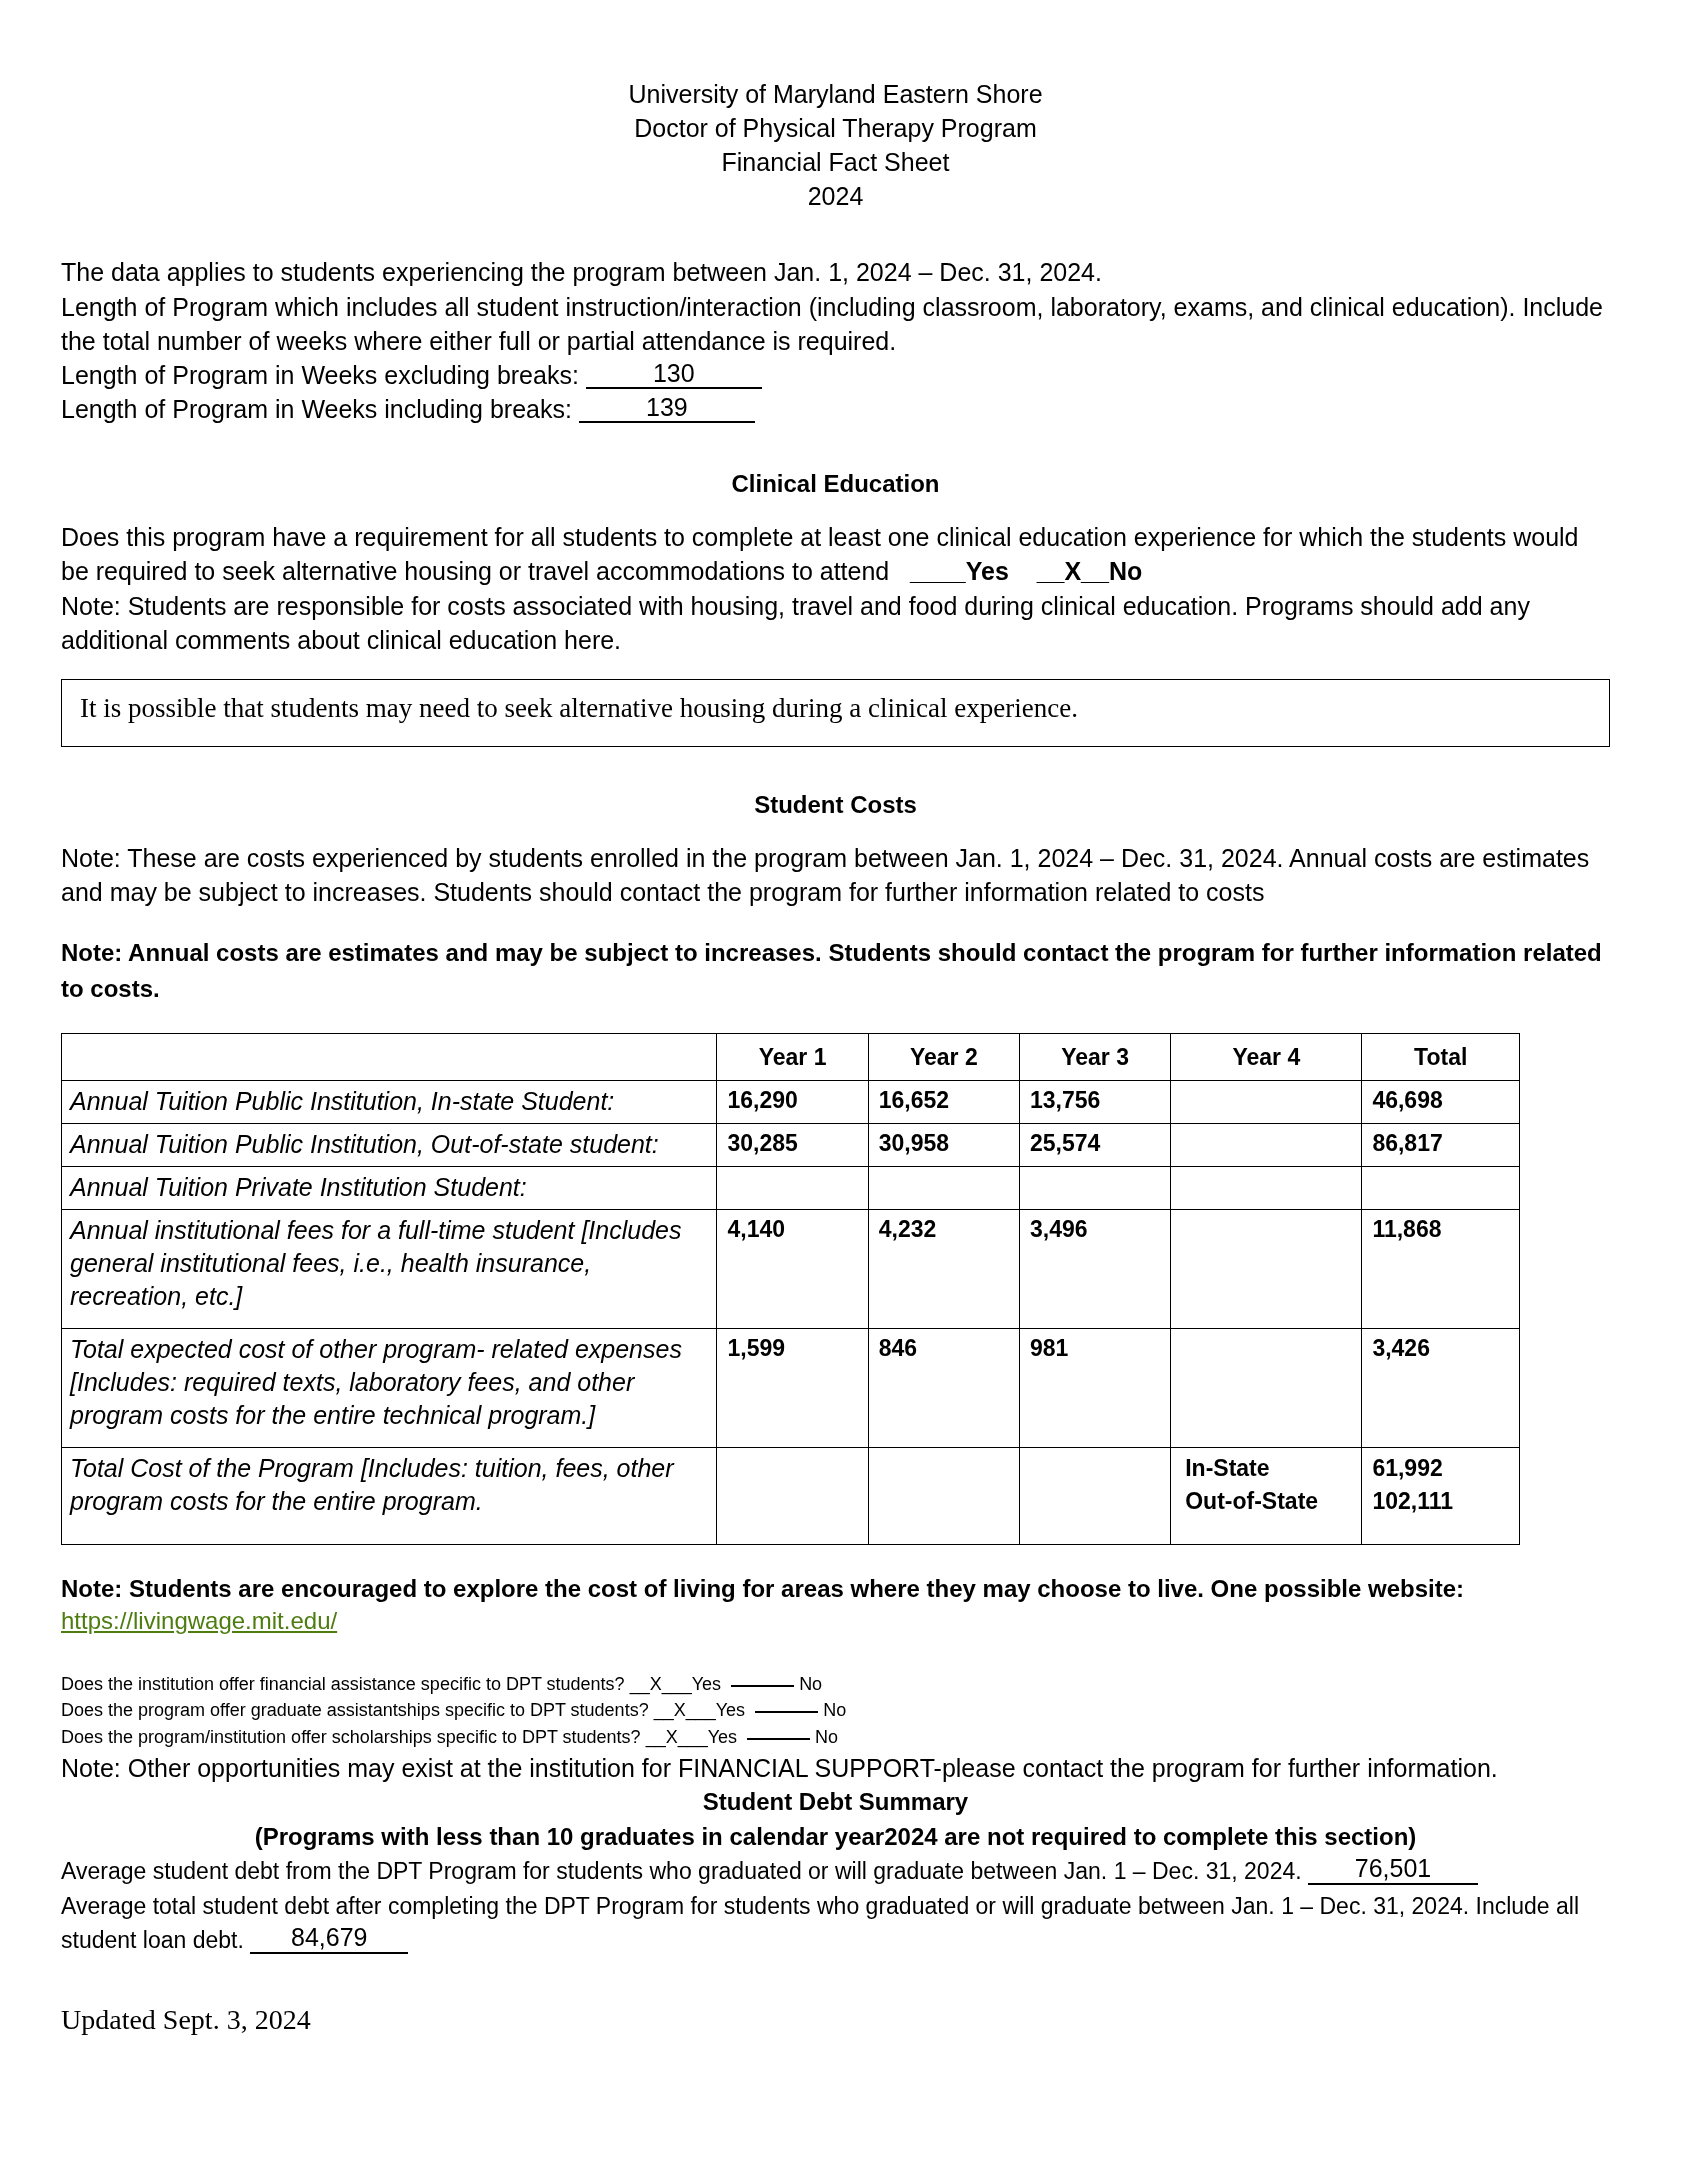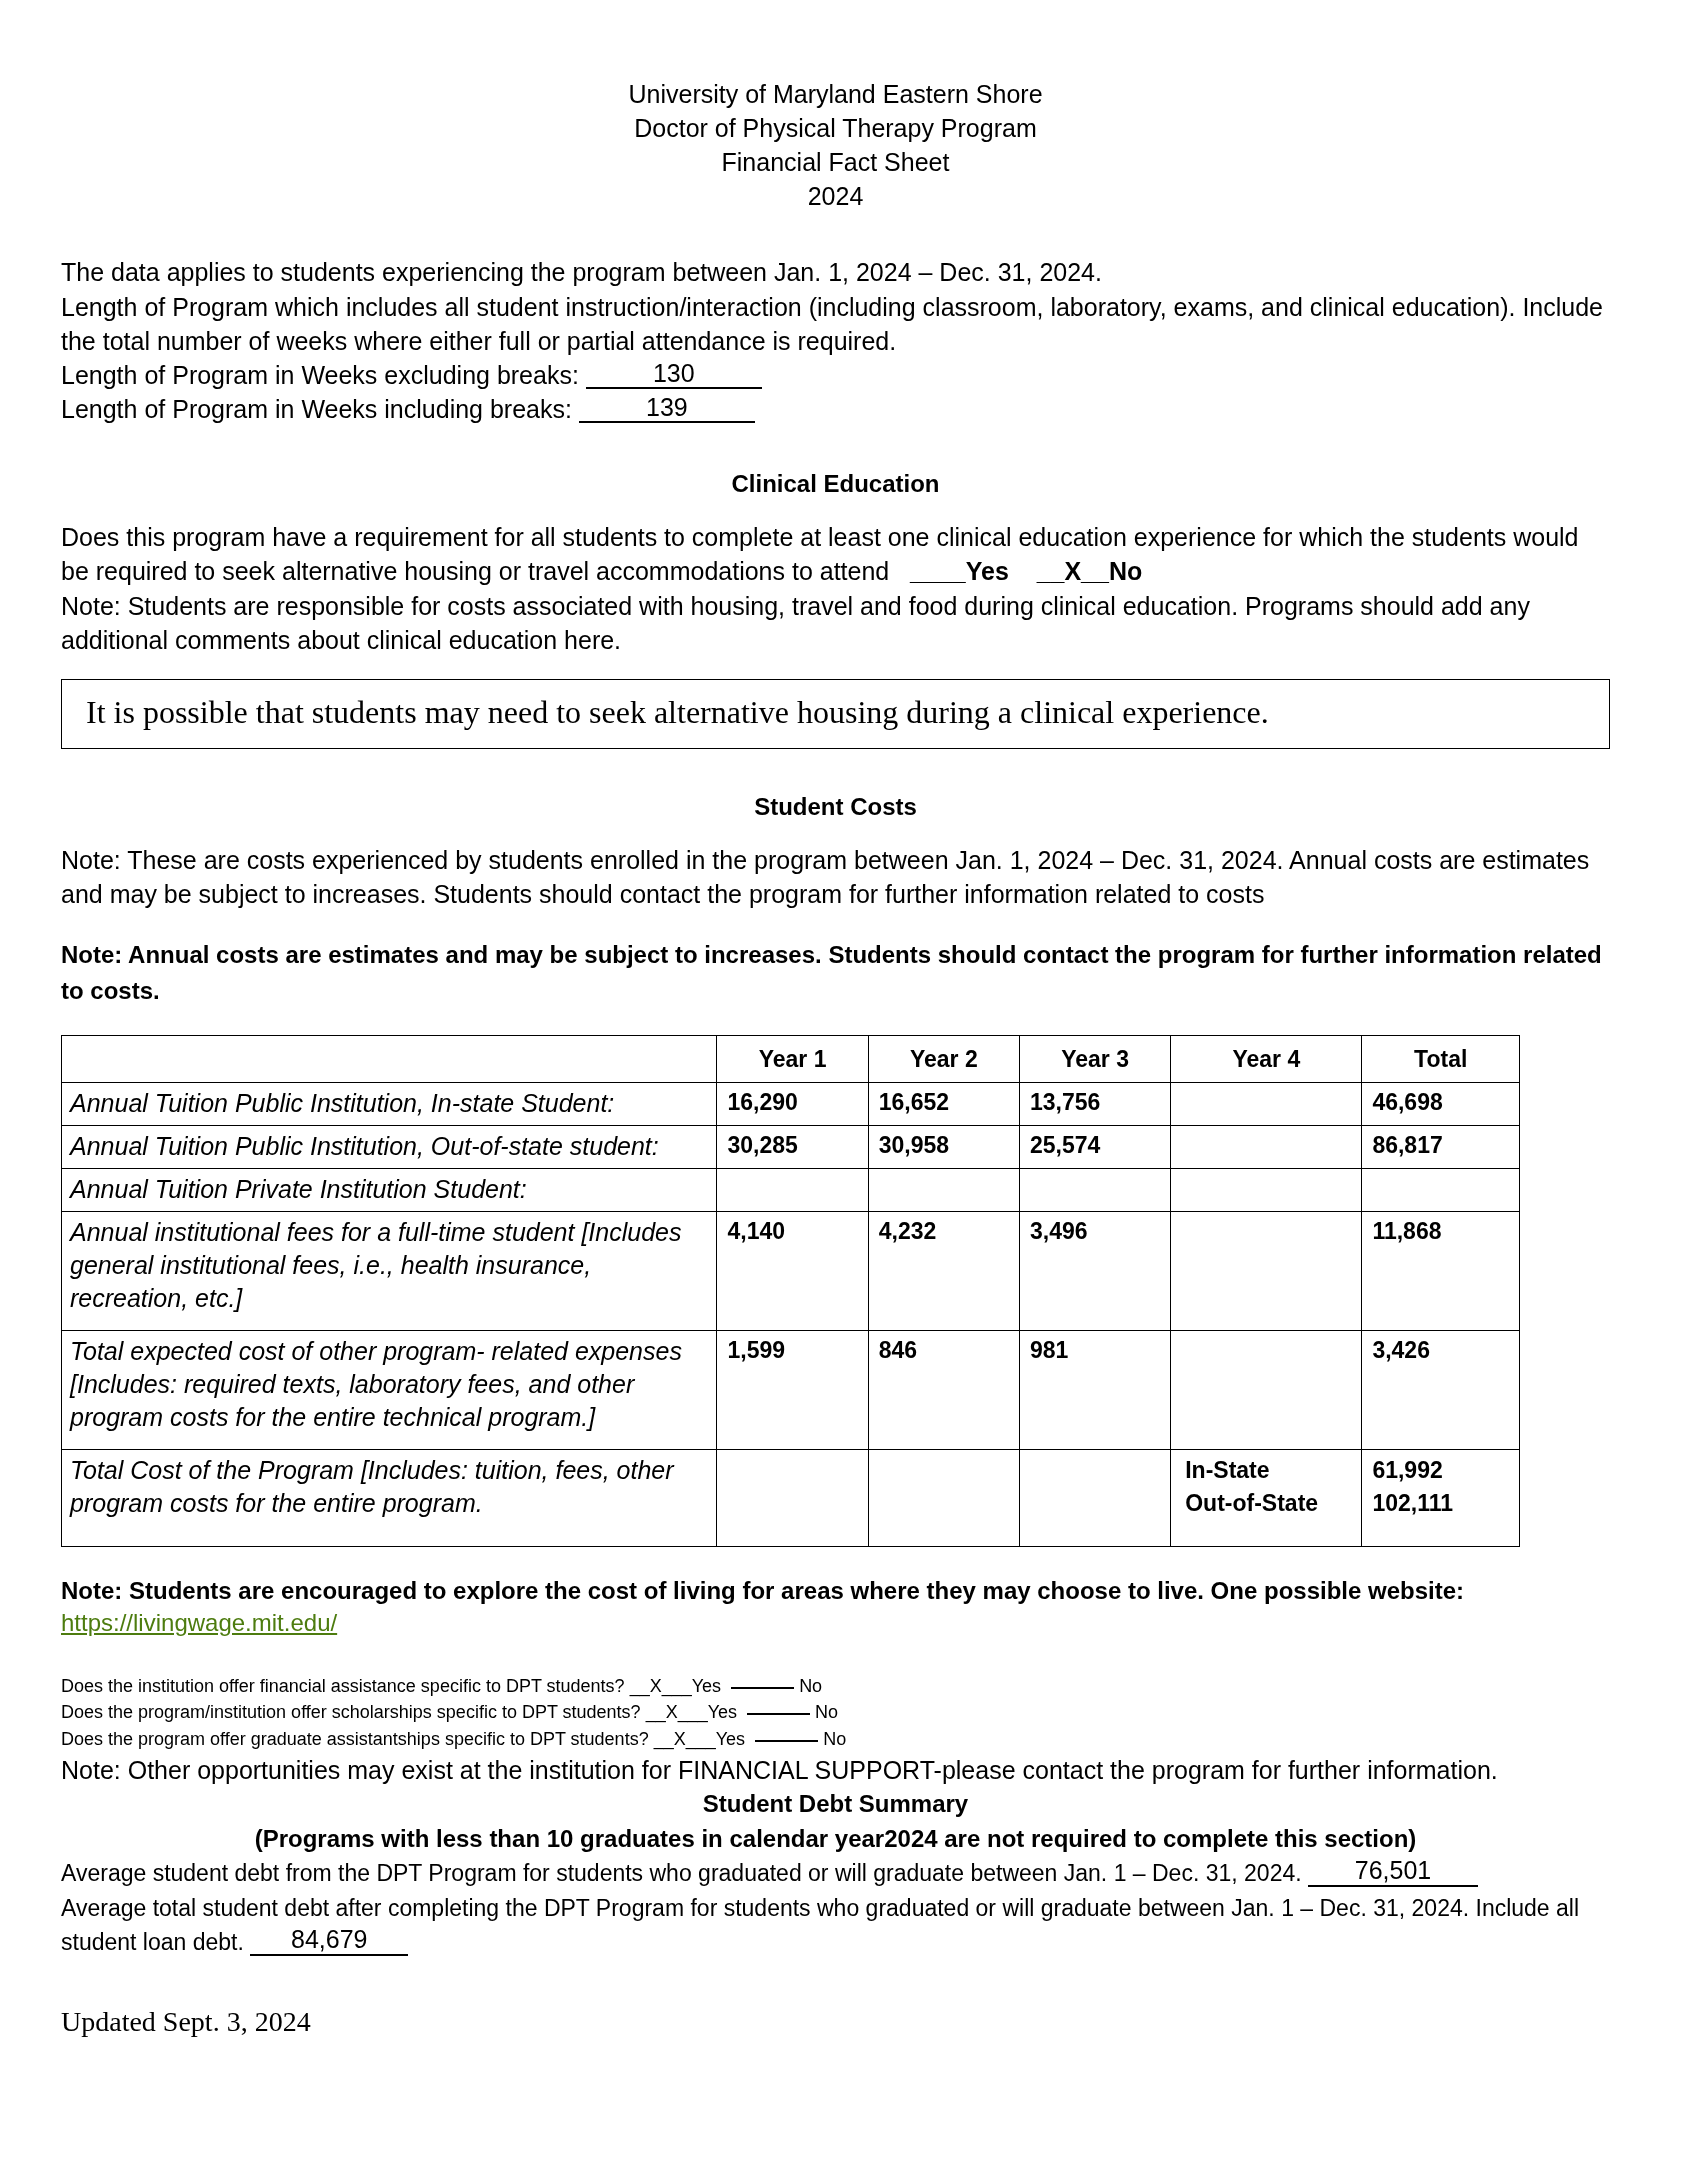--- a/index.html
+++ b/index.html
@@ -72,23 +72,23 @@
     position: relative;
     top: -3px;
   }
 
   b, .bold { font-weight: bold; }
 
   
   .comment-box {
     border: 1.5px solid #000;
     margin-top: 22px;
-    padding: 12px 18px 16px 24px;
+    padding: 12px 18px 16px 18px;
     font-family: "Liberation Serif", serif;
-    font-size: 32px;
+    font-size: 27px;
     line-height: 1.25;
     min-height: 38px;
   }
 
   
   .note-bold {
     font-weight: bold;
     font-size: 24px;
     line-height: 1.5;
     margin: 0;
@@ -318,23 +318,23 @@
 
   
   <p class="note-bold">Note: Students are encouraged to explore the cost of living for areas where they may choose to live. One possible website:</p>
   <a class="link-sans" href="#">https://livingwage.mit.edu/</a>
 
   <div class="sec-gap-lg"></div>
 
   
   <p class="qline"><span>Does the institution offer financial assistance specific to DPT students?</span> <span>__X___</span><span>Yes</span>  <span class="blank-line"></span> <span>No</span></p>
 
+  <p class="qline"><span>Does the program offer graduate assistantships specific to DPT students?</span> <span>__X___</span><span>Yes</span>  <span class="blank-line"></span> <span>No</span></p>
+
   <p class="qline"><span>Does the program/institution offer scholarships specific to DPT students?</span> <span>__X___</span><span>Yes</span>  <span class="blank-line"></span> <span>No</span></p>
-
-  <p class="qline"><span>Does the program offer graduate assistantships specific to DPT students?</span> <span>__X___</span><span>Yes</span>  <span class="blank-line"></span> <span>No</span></p>
 
   <p class="para tight">Note:  Other opportunities may exist at the institution for FINANCIAL SUPPORT-please contact the program for further information.</p>
 
 
   
   <p class="debt-head">Student Debt Summary</p>
   <p class="debt-head">(Programs with less than 10 graduates in calendar year2024 are not required to complete this section)</p>
 
   <p class="debt-line"><span>Average student debt from the DPT Program for students who graduated or will graduate between Jan. 1 – Dec. 31, 2024.</span> <span class="fill fill-debt1">76,501</span></p>
 

